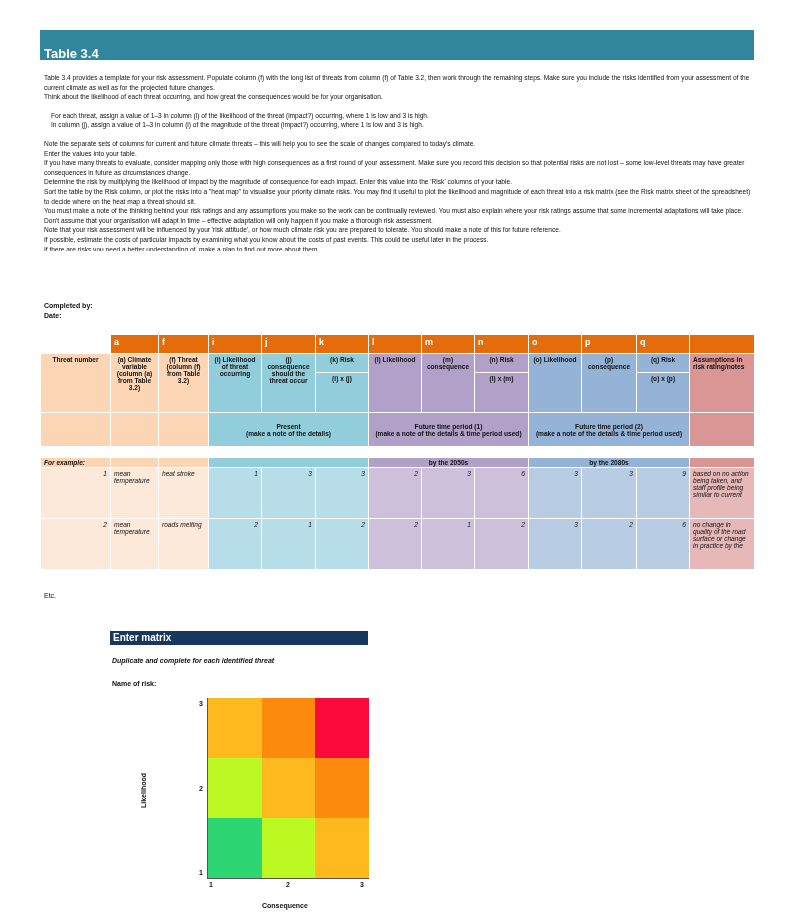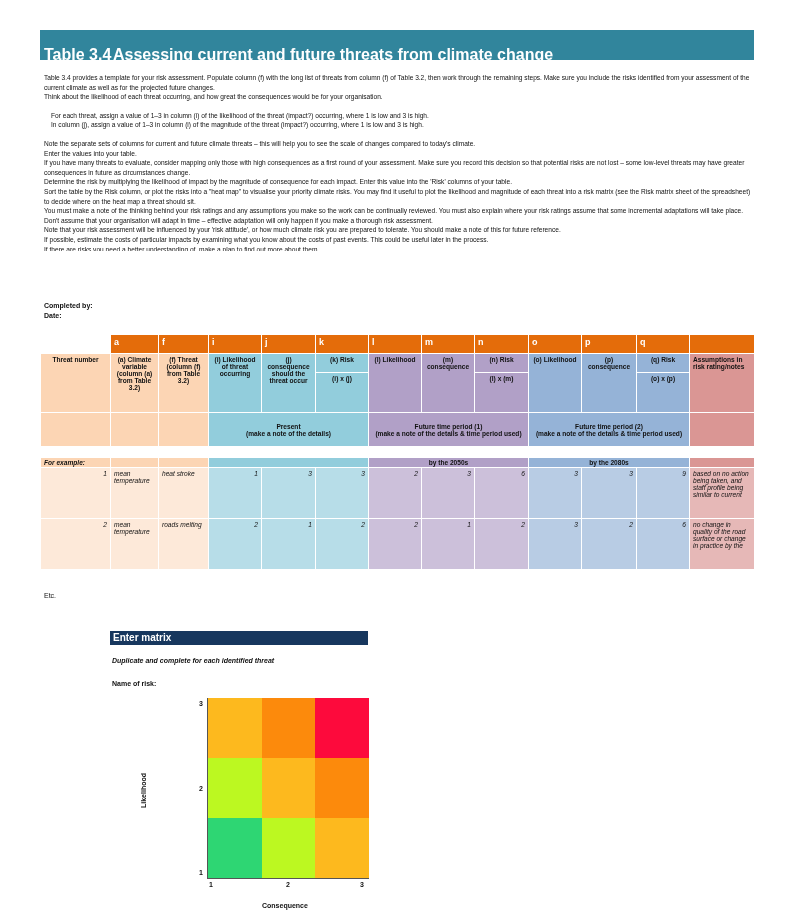--- a/index.html
+++ b/index.html
@@ -1,17 +1,17 @@
 <!DOCTYPE html>
 <html><head>
 <meta charset="utf-8">
 <style>
   html,body{margin:0;padding:0;background:#fff;}
   body{width:790px;height:923px;position:relative;overflow:hidden;font-family:"Liberation Sans",sans-serif;color:#111;}
-  .titlebar{position:absolute;left:40px;top:30px;width:714px;height:30px;background:#31859c;color:#fff;font-weight:bold;font-size:16px;}
+  .titlebar{position:absolute;left:40px;top:30px;width:714px;height:30px;background:#31859c;color:#fff;font-weight:bold;font-size:13px;}
   .titlebar .num{position:absolute;left:4px;top:16px;}
   .titlebar .ttl{position:absolute;left:73px;top:16px;}
   .intro{position:absolute;left:44px;top:73px;width:710px;font-size:6.6px;line-height:9.6px;}
   .intro p{margin:0;}
   .intro .indent{padding-left:7px;}
   .intro .gap{height:9px;}
   .intro .clip{height:6px;overflow:hidden;}
   .meta{position:absolute;left:44px;top:301px;font-size:7px;font-weight:bold;line-height:10px;}
   table.main{position:absolute;left:40px;top:334px;border-collapse:collapse;table-layout:fixed;font-size:6.6px;}
   table.main td{border:1px solid #fff;padding:2px 3px;vertical-align:top;overflow:hidden;}
@@ -35,21 +35,20 @@
   .ylab{position:absolute;font-size:7px;font-weight:bold;}
   .xlab{position:absolute;font-size:7px;font-weight:bold;}
   .yaxis-title{position:absolute;left:140px;top:780px;font-size:7px;font-weight:bold;transform:rotate(-90deg);transform-origin:left top;}
   .xaxis-title{position:absolute;left:262px;top:902px;font-size:7px;font-weight:bold;}
 </style>
 </head>
 <body>
 
 <div class="titlebar">
   <span class="num">Table 3.4</span>
-  <span class="ttl">Assessing current and future threats from climate change</span>
 </div>
 
 <div class="intro">
   <p>Table 3.4 provides a template for your risk assessment. Populate column (f) with the long list of threats from column (f) of Table 3.2, then work through the remaining steps. Make sure you include the risks identified from your assessment of the current climate as well as for the projected future changes.</p>
   <p>Think about the likelihood of each threat occurring, and how great the consequences would be for your organisation.</p>
   <div class="gap"></div>
   <p class="indent">For each threat, assign a value of 1–3 in column (i) of the likelihood of the threat (impact?) occurring, where 1 is low and 3 is high.</p>
   <p class="indent">In column (j), assign a value of 1–3 in column (i) of the magnitude of the threat (impact?) occurring, where 1 is low and 3 is high.</p>
   <div class="gap"></div>
   <p>Note the separate sets of columns for current and future climate threats – this will help you to see the scale of changes compared to today's climate.</p>

